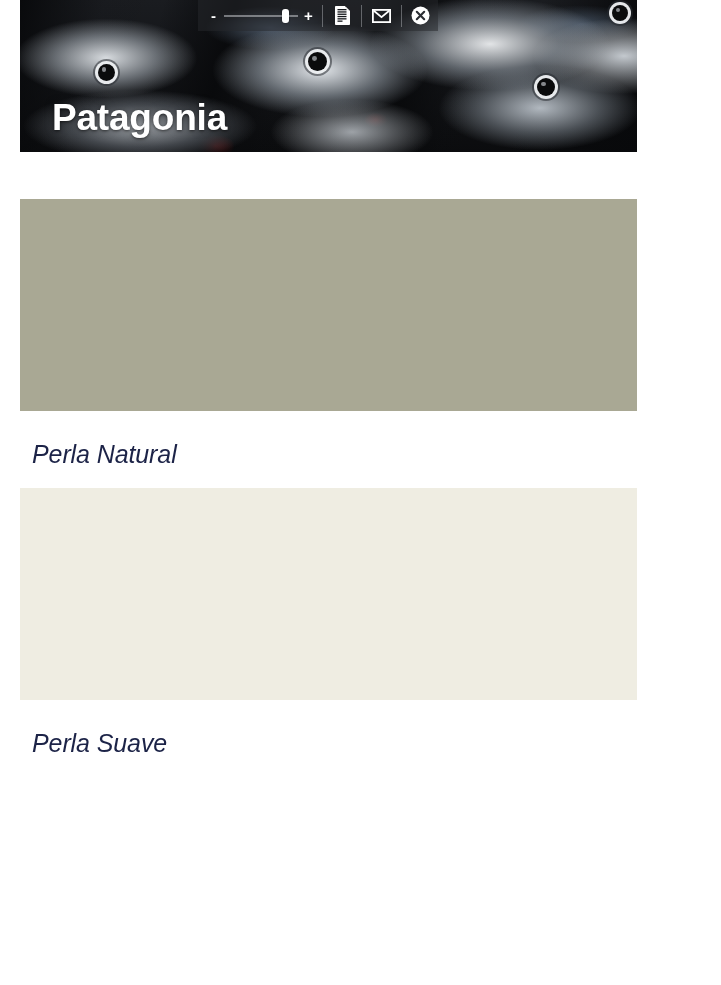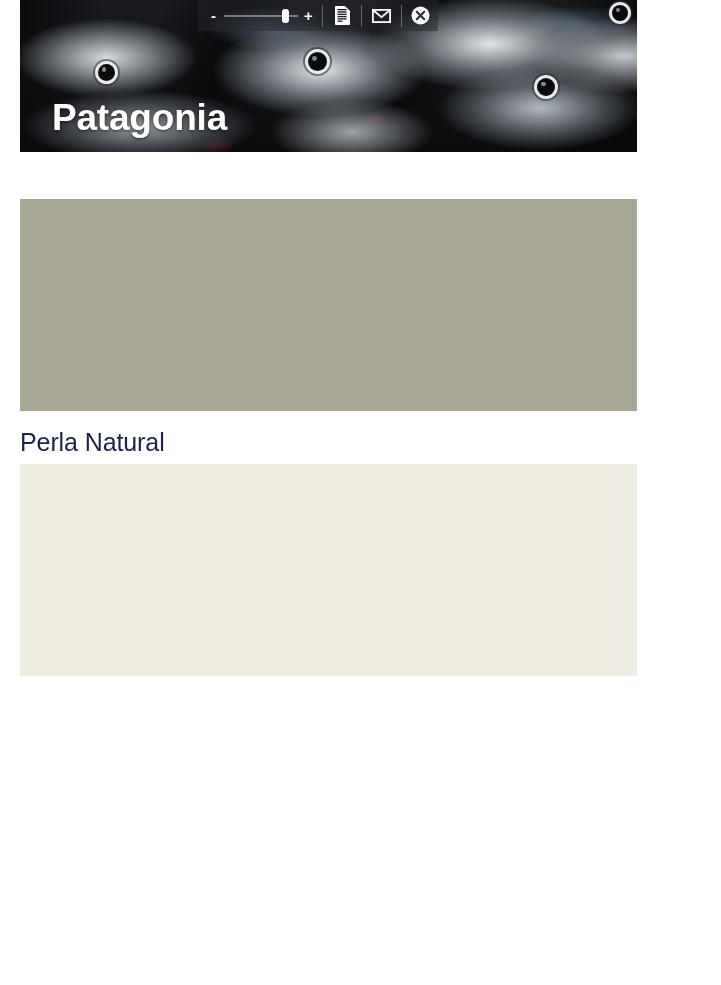--- a/index.html
+++ b/index.html
@@ -167,28 +167,29 @@
     top: 152px;
     width: 721px;
   }
   .swatch-item { position: relative; }
   .swatch-chip {
     width: 617px;
     margin-left: 20px;
     height: 212px;
   }
   .swatch-label {
-    margin: 0;
+    margin: 12px;
     padding: 16px 0 6px 20px;
     font-size: 25px;
     font-weight: normal;
     color: #1c2347;
     line-height: 1.22;
     font-family: "Liberation Sans", sans-serif;
     letter-spacing: -0.1px;
+    font-style: italic;
   }
   .swatch-item:first-child .swatch-chip { margin-top: 47px; }
 </style>
 </head>
 <body style="background: rgb(255, 255, 255);">
 
 <div class="hero">
   <div class="hero-photo">
     <span class="eye eye-1"></span>
     <span class="eye eye-2"></span>
@@ -255,15 +256,16 @@
 <div class="swatch-list">
 
   <div class="swatch-item">
     <div class="swatch-chip" style="background-color: rgb(169, 168, 148);"></div>
     <p class="swatch-label">Perla Natural</p>
   </div>
 
 
   <div class="swatch-item">
     <div class="swatch-chip" style="background-color: rgb(239, 237, 226);"></div>
+    <p class="swatch-label">Perla Suave</p>
   </div>
 
 </div>
 
 </body></html>

